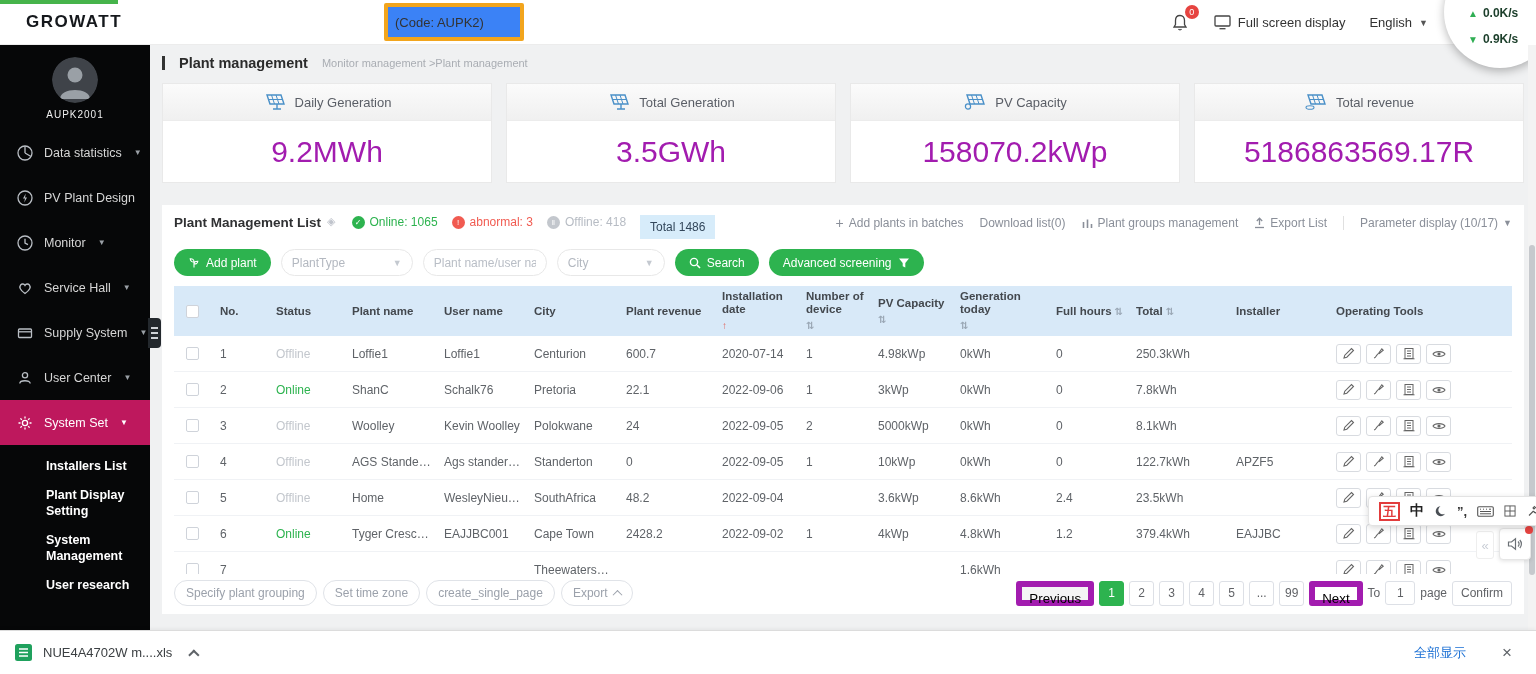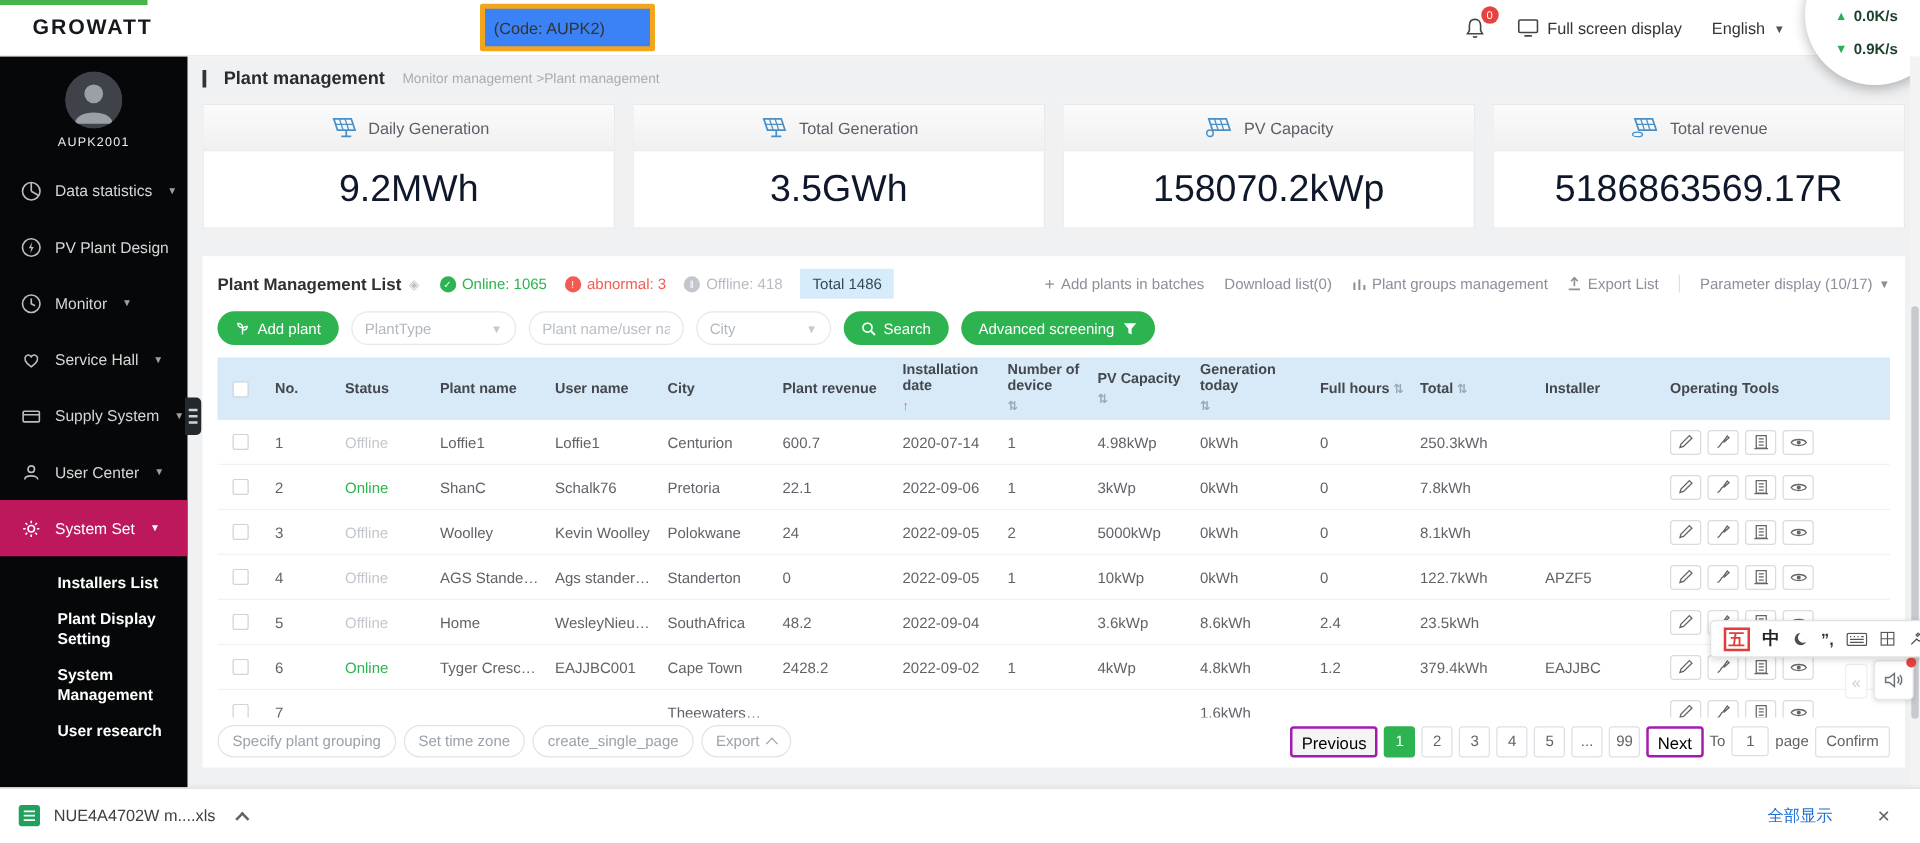--- a/index.html
+++ b/index.html
@@ -39,24 +39,24 @@
   
   .main { position:absolute; left:150px; top:45px; right:0; bottom:44px; background:#f0f1f2; overflow:hidden; }
   .breadcrumb-row { display:flex; align-items:center; gap:14px; margin:10px 0 0 12px; }
   .title-bar { width:3px; height:14px; background:#333; }
   .page-title { font-size:14.5px; font-weight:bold; color:#2b2b2b; }
   .breadcrumb-path { font-size:11px; color:#a9adb3; }
 
   .cards { display:flex; gap:14px; margin:12px 12px 0 12px; }
   .card { flex:1; background:#fff; border:1px solid #e9e9e9; }
   .card-head { height:37px; background:linear-gradient(#fbfbfb,#f0f0f0); border-bottom:1px solid #ececec; display:flex; align-items:center; justify-content:center; gap:10px; font-size:13px; color:#5a5e66; }
-  .card-value { height:61px; display:flex; align-items:center; justify-content:center; font-size:30px; color:#0f172a; }
+  .card-value { height:61px; display:flex; align-items:center; justify-content:center; font-size:30px; color:#a21caf; }
 
   .list-card { margin:22px 12px 0 12px; background:#fff; padding:10px 12px 8px 12px; position:relative; }
-  .list-header { display:flex; align-items:center; font-size:12.5px; color:#606266; }
+  .list-header { display:flex; align-items:flex-start; font-size:12.5px; color:#606266; }
   .list-title { font-size:13.5px; font-weight:bold; color:#303133; margin-right:6px; }
   .list-flag { color:#c0c4cc; font-size:11px; margin-right:16px; }
   .status-item { display:flex; align-items:center; gap:5px; margin-right:14px; font-size:12px; }
   .dot { width:13px; height:13px; border-radius:50%; color:#fff; font-size:8px; display:flex; align-items:center; justify-content:center; flex:0 0 13px; }
   .dot.g { background:#2db34f; } .dot.r { background:#f15b51; } .dot.gy { background:#c3c7cd; }
   .online-txt{color:#2db34f} .abn-txt{color:#f15b51} .off-txt{color:#b7bcc4}
   .total-chip { background:#d7ecfa; padding:5px 10px; font-size:12px; color:#33475b; }
   .list-header-right { margin-left:auto; display:flex; align-items:center; gap:16px; font-size:12px; color:#8a8f99; }
   .lh-item { display:flex; align-items:center; gap:5px; cursor:pointer; white-space:nowrap; }
   .plus-glyph { font-size:14px; color:#8a8f99; }
@@ -82,21 +82,21 @@
   .checkbox { width:13px; height:13px; border:1px solid #cfd3da; border-radius:2px; background:#fff; display:inline-block; cursor:pointer; }
   .st-online { color:#2db34f; } .st-offline { color:#c3c7cd; }
   .tools { display:flex; gap:5px; }
   .tool { width:25px; height:20px; border:1px solid #d8dbe0; border-radius:3px; background:#fff; display:flex; align-items:center; justify-content:center; padding:0; cursor:pointer; }
 
   .bottom-row { display:flex; align-items:center; margin-top:6px; gap:6px; }
   .bulk-btn { height:26px; border-radius:13px; border:1px solid #e0e3e8; background:#fff; color:#9ba1ab; font-size:12px; padding:0 11px; cursor:pointer; white-space:nowrap; }
   .export-btn { display:flex; align-items:center; gap:6px; }
   .export-caret { width:7px; height:7px; border-left:1.5px solid #9ba1ab; border-top:1.5px solid #9ba1ab; transform:rotate(45deg) translate(1px,1px); }
   .pagination { margin-left:auto; display:flex; align-items:center; gap:5px; font-size:12px; color:#606266; }
-  .page-btn { min-width:26px; height:25px; line-height:23px; text-align:center; border:2px solid #a21caf; border-radius:3px; background:#fff; padding:0 7px; cursor:pointer; }
+  .page-btn { min-width:26px; height:25px; line-height:23px; text-align:center; border:6px solid #a21caf; border-radius:3px; background:#fff; padding:0 7px; cursor:pointer; }
   .page-btn.prev { background:#f4f4f5; }
   .page-num { min-width:25px; height:25px; line-height:23px; text-align:center; border:1px solid #dde0e6; border-radius:3px; background:#fff; cursor:pointer; }
   .page-num.active { background:#2db34f; border-color:#2db34f; color:#fff; }
   .page-input { width:30px; height:24px; border:1px solid #dde0e6; border-radius:3px; text-align:center; font-size:12px; color:#606266; outline:none; }
   .confirm-btn { height:25px; border:1px solid #dde0e6; background:#fff; border-radius:3px; font-size:12px; color:#606266; padding:0 8px; cursor:pointer; }
 
   
   .ime-bar { position:absolute; top:451px; right:-14px; height:30px; background:#fff; border:1px solid #e3e3e3; border-radius:4px; box-shadow:0 2px 6px rgba(0,0,0,.15); display:flex; align-items:center; gap:10px; padding:0 10px; z-index:25; }
   .ime-wubi { border:2px solid #e23c3c; color:#e23c3c; font-size:13px; font-weight:bold; line-height:15px; padding:0 2px; cursor:pointer; }
   .ime-mode { font-size:14px; color:#222; font-weight:bold; cursor:pointer; }

